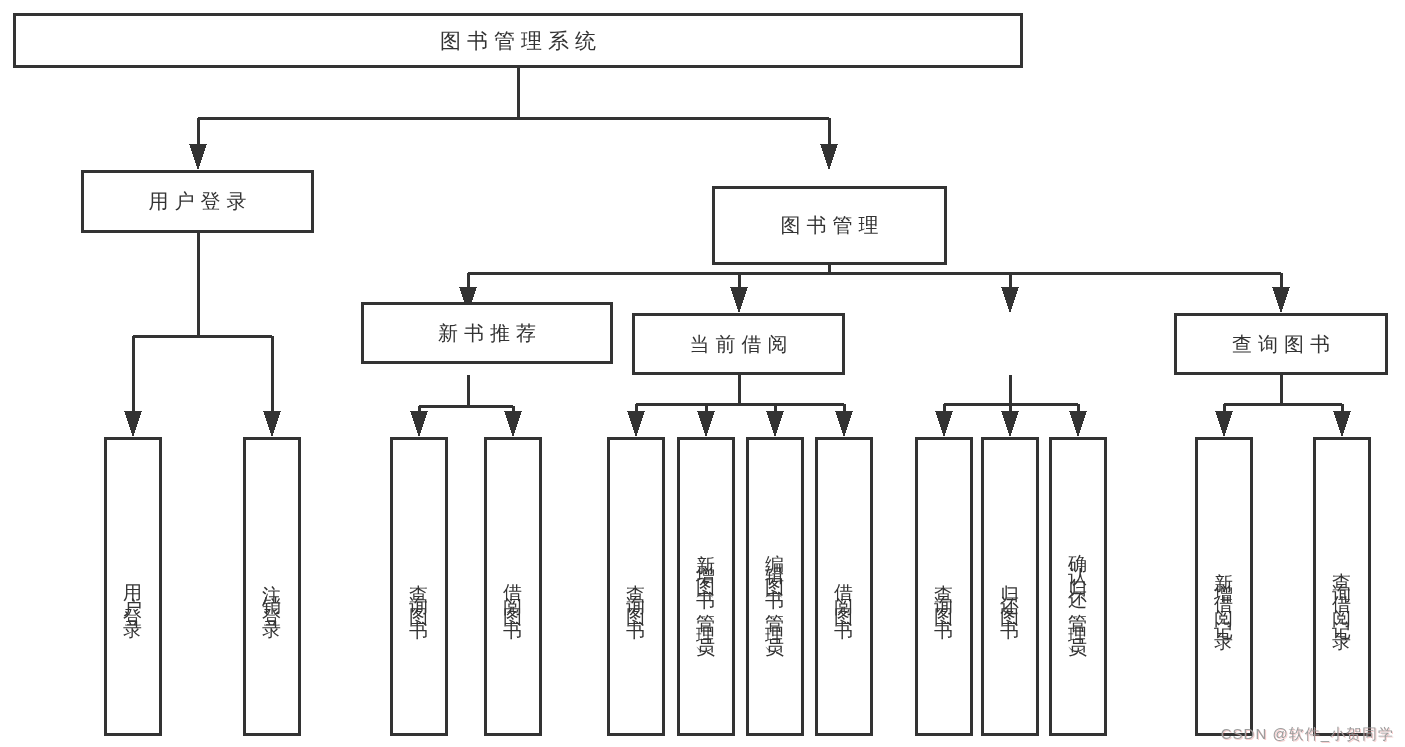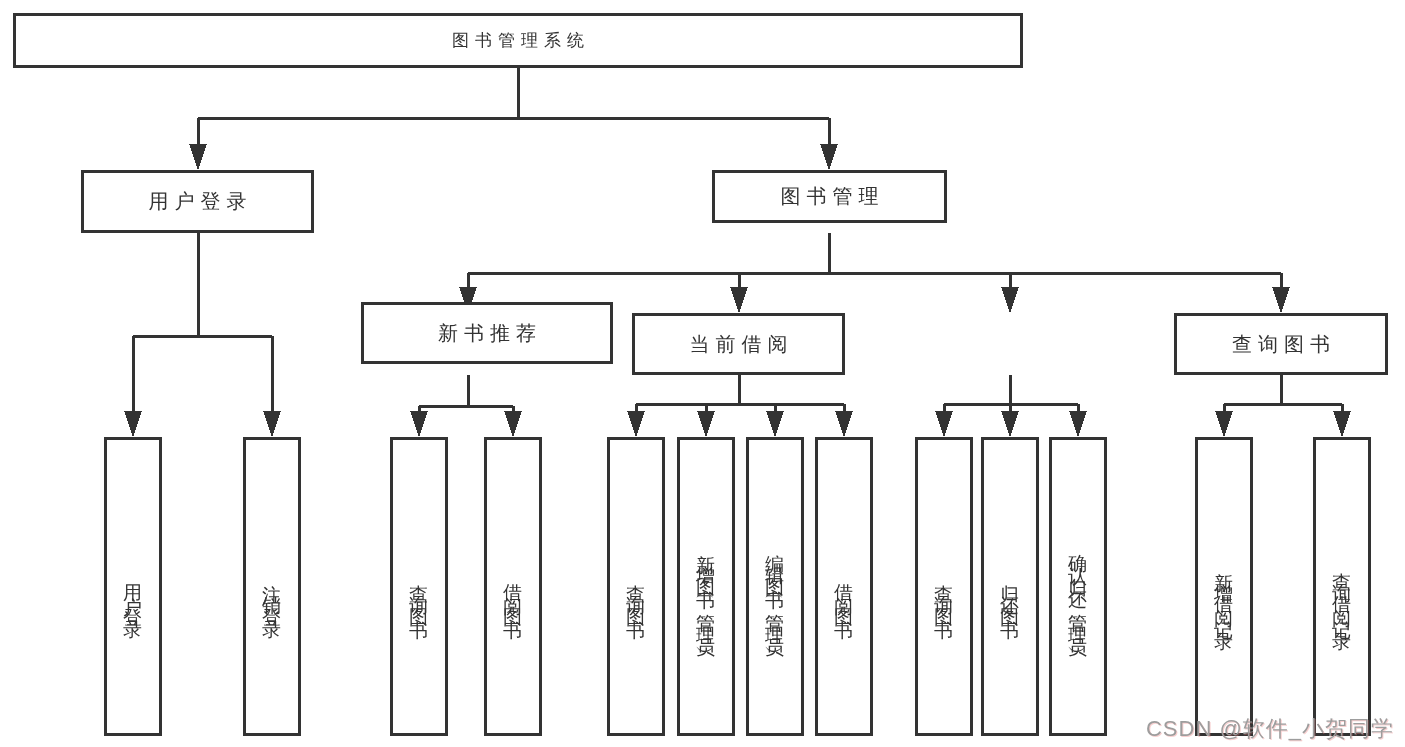--- a/index.html
+++ b/index.html
@@ -32,37 +32,37 @@
     color: #333333;
     z-index: 2;
   }
   .box.h .lbl {
     font-size: 20px;
     letter-spacing: 6px;
     padding-left: 6px;      
     white-space: nowrap;
   }
   .box.root .lbl {
-    font-size: 17px;
+    font-size: 21px;
   }
   .box.v .lbl {
     writing-mode: vertical-rl;
     text-orientation: mixed;
     font-size: 19px;
     letter-spacing: 12px;
     margin-bottom: -12px;   
     line-height: 1;
     white-space: nowrap;
   }
   #watermark {
     position: absolute;
     right: 11px;
     bottom: 3px;
     z-index: 5;
-    font-size: 22px;
+    font-size: 15px;
     color: #9d9d9d;
     letter-spacing: 1px;
     text-shadow: 1px 1px 0 rgba(235, 120, 120, 0.35);
     white-space: nowrap;
   }
 </style>
 </head>
 <body>
 
 <div id="stage">
@@ -90,21 +90,21 @@
       <polygon points="1333,411 1351,411 1342,437" fill="#333333"></polygon>
     </svg>
 
   <div class="box h root" style="left:13px; top:13px; width:1010px; height:55px">
     <span class="lbl">图书管理系统</span>
   </div>
 
   <div class="box h" style="left:81px; top:170px; width:233px; height:63px">
     <span class="lbl">用户登录</span>
   </div>
-  <div class="box h" style="left:712px; top:170px; width:235px; height:53px">
+  <div class="box h" style="left:712px; top:186px; width:235px; height:79px">
     <span class="lbl">图书管理</span>
   </div>
 
   <div class="box h" style="left:361px; top:302px; width:252px; height:62px">
     <span class="lbl">新书推荐</span>
   </div>
   <div class="box h" style="left:632px; top:313px; width:213px; height:62px">
     <span class="lbl">当前借阅</span>
   </div>
   <div class="box h" style="left:1174px; top:313px; width:214px; height:62px">

